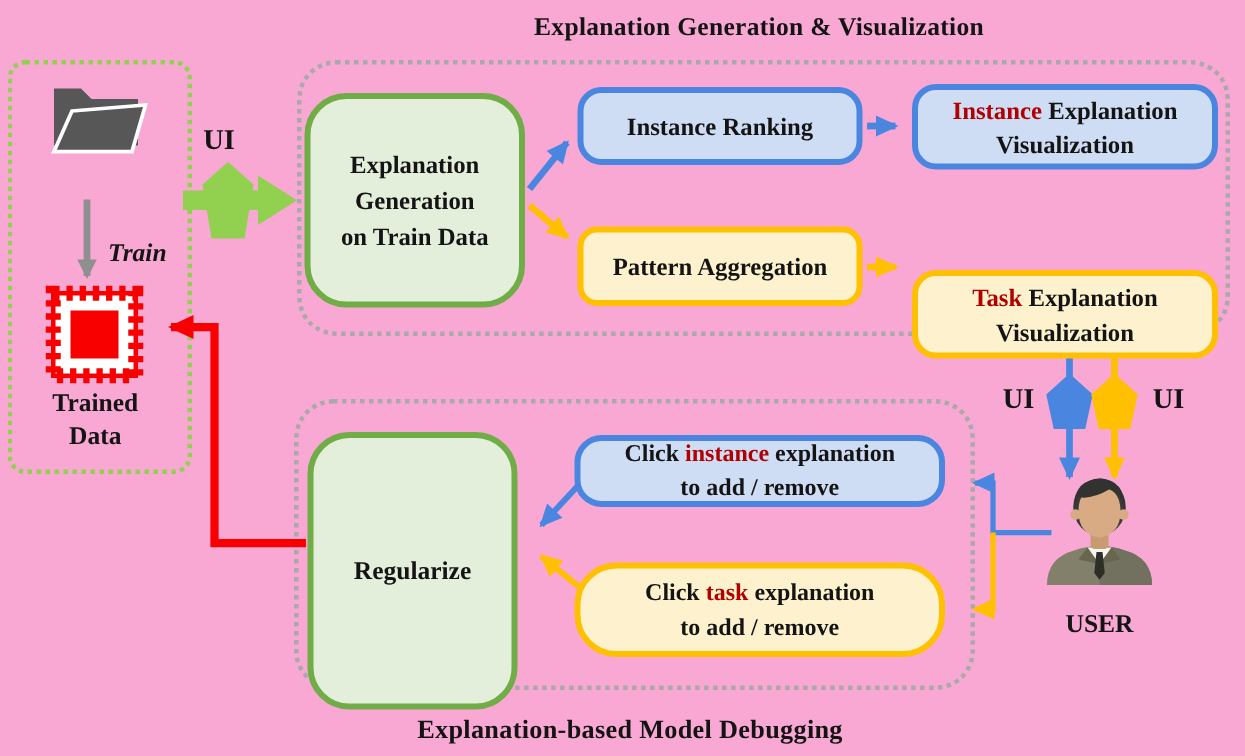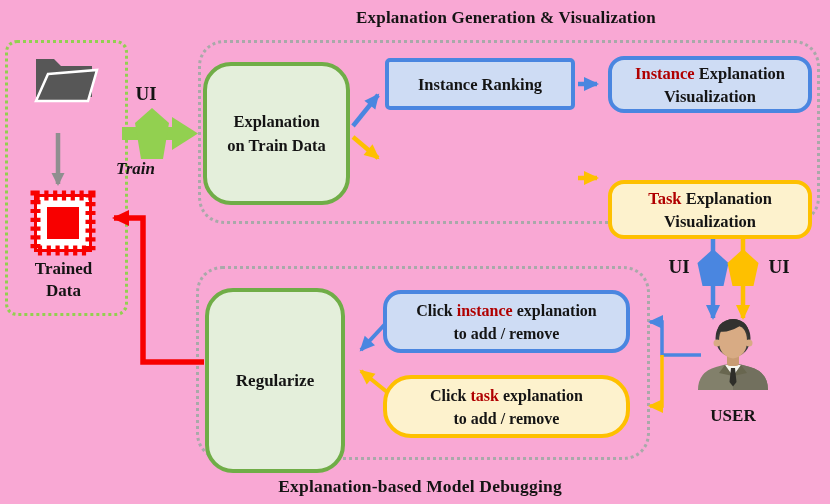--- a/index.html
+++ b/index.html
@@ -101,60 +101,64 @@
     <polyline points="662,355 662,406 650,406" fill="none" stroke="#fec000" stroke-width="3.5" marker-end="url(#my)"></polyline>
 
     <line x1="387" y1="322" x2="361" y2="350" stroke="#4a86e0" stroke-width="4" marker-end="url(#mb)"></line>
 
     <line x1="387" y1="392" x2="361" y2="371" stroke="#fec000" stroke-width="4" marker-end="url(#my)"></line>
   </svg>
 
   <div class="lbl title" style="left:198px;top:8px;width:616px;">Explanation Generation &amp; Visualization</div>
   <div class="lbl title" style="left:196px;top:476px;width:448px;font-size:17.5px;">Explanation-based Model Debugging</div>
 
-  <div class="lbl" style="left:72px;top:159px;font-size:17px;font-style:italic;margin-left:44px;">Train</div>
+  <div class="lbl" style="left:72px;top:159px;font-size:17px;font-style:italic;">Train</div>
   <div class="lbl" style="left:5px;top:258px;width:117px;font-size:17px;line-height:22px;">
     <div>Trained</div>
     <div>Data</div>
   </div>
 
   <div class="lbl" style="left:126px;top:83px;width:40px;font-size:19px;">UI</div>
   <div class="lbl" style="left:662px;top:256px;width:34px;font-size:19px;">UI</div>
   <div class="lbl" style="left:762px;top:256px;width:34px;font-size:19px;">UI</div>
   <div class="lbl" style="left:690px;top:406px;width:86px;font-size:17px;">USER</div>
 
   <div class="node green" style="left:203px;top:62px;width:147px;height:143px;font-size:16.5px;line-height:24px;">
     <div>Explanation</div>
+    <div>Generation</div>
     <div>on Train Data</div>
   </div>
 
-  <div class="node blue" style="left:385px;top:58px;width:190px;height:52px;border-radius:5px;font-size:16.5px;">
+  <div class="node blue" style="left:385px;top:58px;width:190px;height:52px;border-radius:16px;font-size:16.5px;">
     <div>Instance Ranking</div>
   </div>
 
   <div class="node blue" style="left:608px;top:56px;width:204px;height:57px;border-radius:16px;font-size:16.5px;">
     <div>
       <span class="hl">Instance</span><span> Explanation</span>
     </div>
     <div>Visualization</div>
   </div>
 
+  <div class="node yellow" style="left:385px;top:151px;width:190px;height:53px;border-radius:13px;font-size:16.5px;">
+    <div>Pattern Aggregation</div>
+  </div>
 
   <div class="node yellow" style="left:608px;top:148px;width:204px;height:59px;border-radius:16px;font-size:16.5px;margin-top:32px;">
     <div>
       <span class="hl">Task</span><span> Explanation</span>
     </div>
     <div>Visualization</div>
   </div>
 
   <div class="node green" style="left:205px;top:288px;width:140px;height:185px;font-size:17px;">
     <div>Regularize</div>
   </div>
 
-  <div class="node blue" style="left:383px;top:290px;width:247px;height:63px;border-radius:18px;font-size:16px;">
+  <div class="node blue" style="left:383px;top:290px;width:247px;height:48px;border-radius:18px;font-size:16px;">
     <div>
       <span>Click </span><span class="hl">instance</span><span> explanation</span>
     </div>
     <div>to add / remove</div>
   </div>
 
   <div class="node yellow" style="left:383px;top:375px;width:247px;height:63px;border-radius:28px;font-size:16px;">
     <div>
       <span>Click </span><span class="hl">task</span><span> explanation</span>
     </div>

